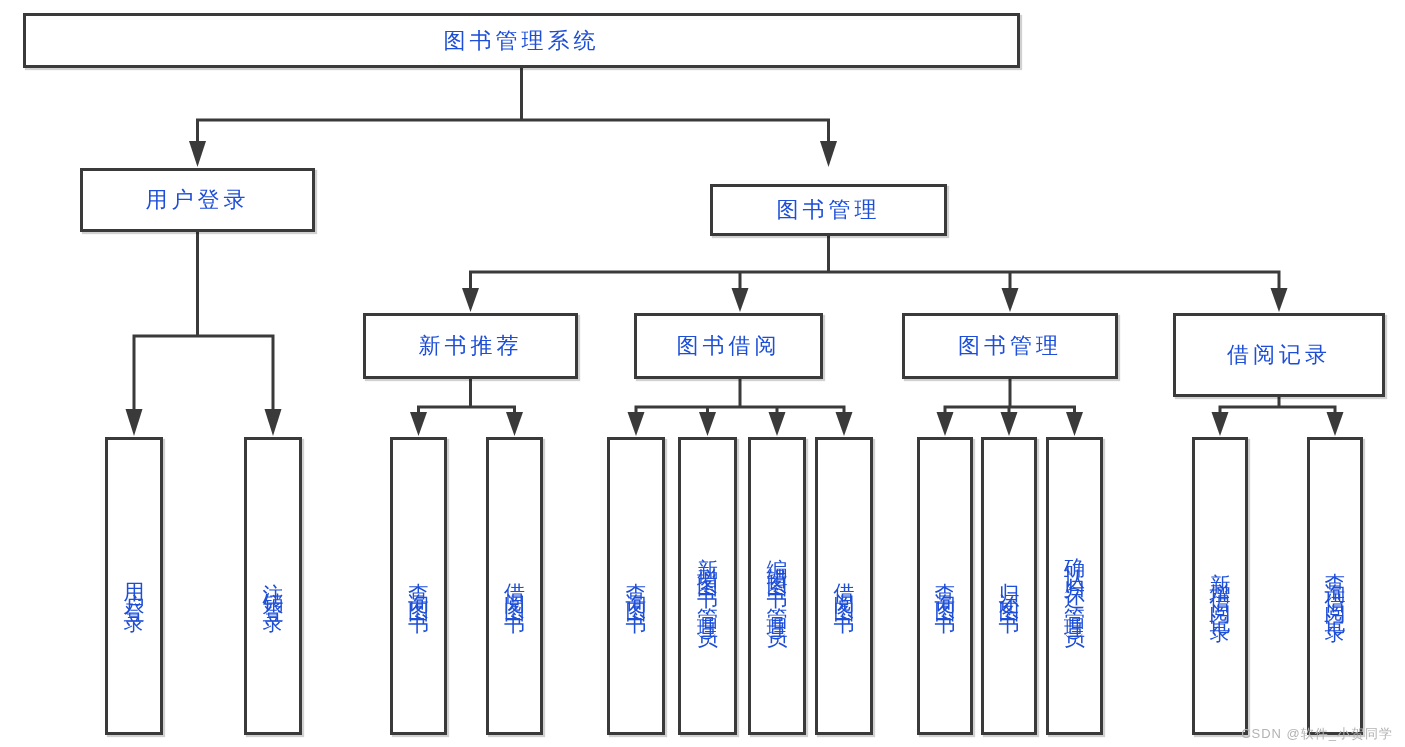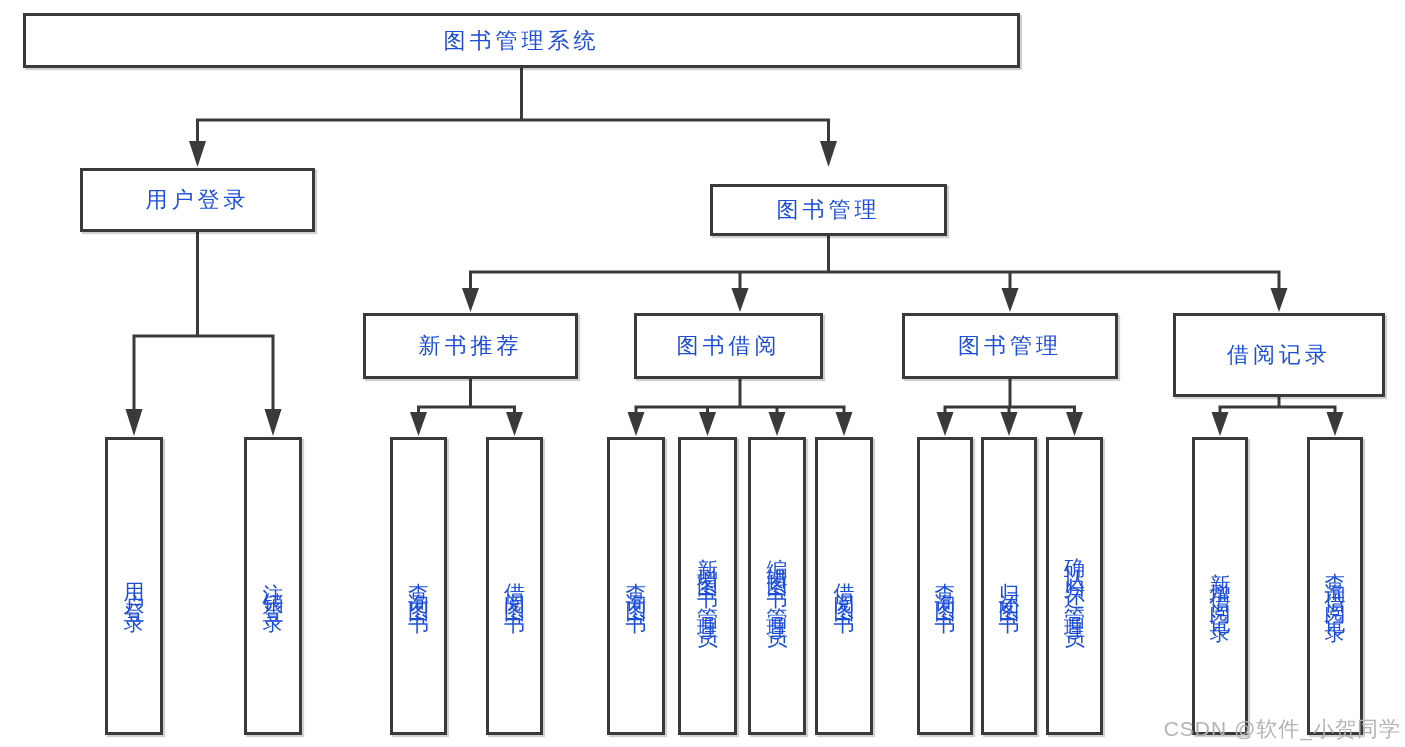--- a/index.html
+++ b/index.html
@@ -42,24 +42,24 @@
   }
   .leaf {
     writing-mode: vertical-rl;
     text-orientation: mixed;
     font-size: 21px;
     letter-spacing: 10px;
     line-height: 1.05;
   }
   .watermark {
     position: absolute;
-    right: 4px;
+    right: 12px;
     bottom: 4px;
     color: #b3b3b3;
-    font-size: 21px;
+    font-size: 13px;
     letter-spacing: 1px;
     z-index: 5;
     white-space: nowrap;
     text-align: right;
   }
 
   
   #n-root { left: 23px;  top: 13px;  width: 997px; height: 55px; }
 
   #n-ul   { left: 80px;  top: 168px; width: 235px; height: 64px; }

